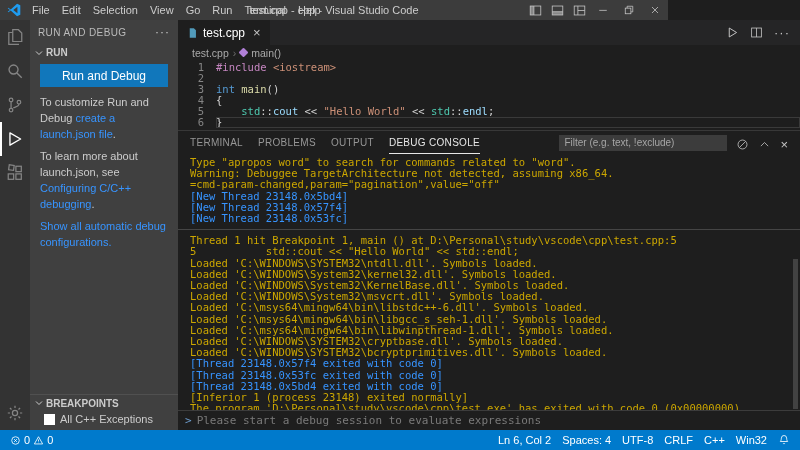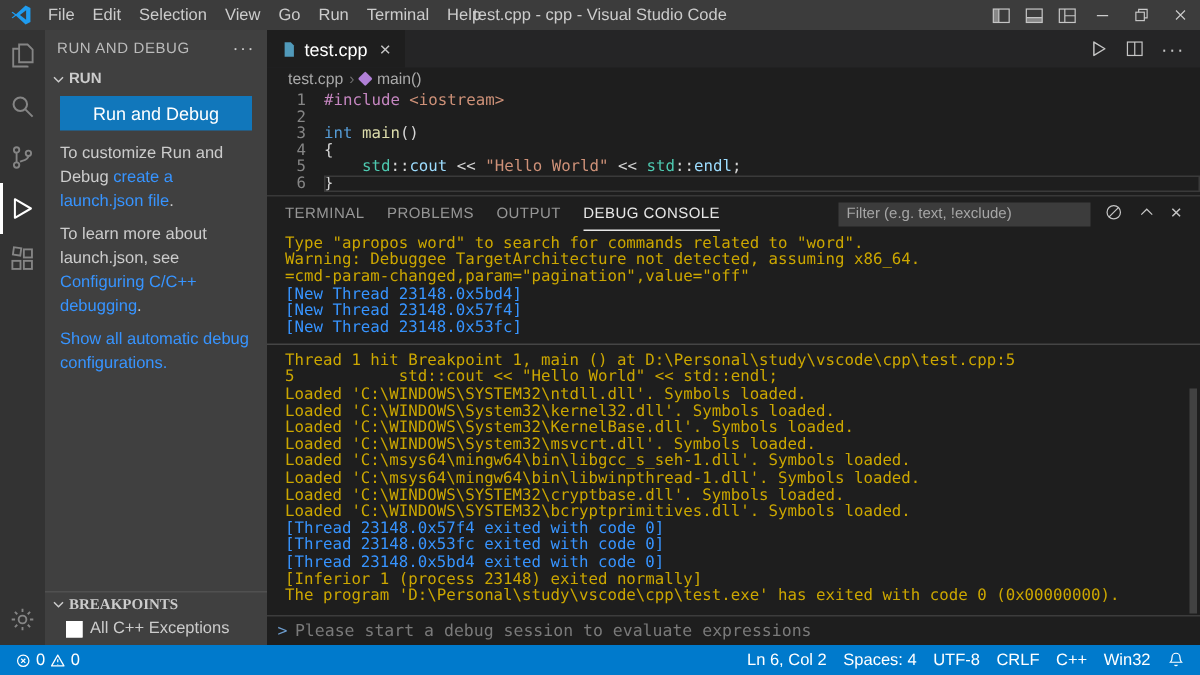--- a/index.html
+++ b/index.html
@@ -5,21 +5,21 @@
   * { margin:0; padding:0; box-sizing:border-box; }
   html,body { width:800px; height:450px; }
   body {
     position:relative; overflow:hidden; background:#1e1e1e;
     font-family:"Liberation Sans", sans-serif; color:#cccccc;
     -webkit-font-smoothing:antialiased;
   }
   svg { display:block; }
 
   
-  .titlebar { position:absolute; top:0; left:0; width:800px; height:20px;
+  .titlebar { position:absolute; top:0; left:0; width:668px; height:20px;
     background:#3c3c3c; display:flex; align-items:center; font-size:11px; z-index:20; }
   .vscode-logo { margin:0 5px 0 7px; }
   .menus { display:flex; align-items:center; height:100%; }
   .menu-item { padding:0 6px; height:100%; display:flex; align-items:center; cursor:default; }
   .window-title { position:absolute; left:50%; transform:translateX(-50%); color:#cccccc; white-space:nowrap; }
   .window-controls { margin-left:auto; display:flex; align-items:center; height:100%; }
   .wc-layout { width:22px; height:100%; display:flex; align-items:center; justify-content:center; color:#c5c5c5; }
   .wc-btn { width:26px; height:100%; display:flex; align-items:center; justify-content:center; color:#cccccc; }
 
   
@@ -35,21 +35,21 @@
   .sidebar { width:148px; background:#404040; flex:none; display:flex; flex-direction:column; font-size:11px; overflow:hidden; }
   .sb-header { height:24px; flex:none; display:flex; align-items:center; padding:0 8px; font-size:10px; color:#bbbbbb; letter-spacing:.4px; }
   .sb-more { margin-left:auto; font-size:12px; letter-spacing:1px; color:#cccccc; cursor:pointer; }
   .sb-section { height:17px; flex:none; display:flex; align-items:center; gap:2px; padding:0 4px;
     font-size:10px; font-weight:bold; color:#cccccc; cursor:pointer; }
   .run-btn { margin:3px 10px 5px; height:23px; flex:none; background:#1177bb; border:none; color:#ffffff;
     font-family:inherit; font-size:12px; cursor:pointer; }
   .sb-text { padding:3px 10px; color:#cccccc; line-height:1.45; }
   .sb-link { color:#3794ff; text-decoration:none; cursor:pointer; }
   .sb-spacer { flex:1; }
-  .bp-header { border-top:1px solid rgba(128,128,128,.25);font-family:Liberation Serif, serif; }
+  .bp-header { border-top:1px solid rgba(128,128,128,.25); }
   .bp-row { display:flex; align-items:center; gap:5px; padding:2px 8px 5px 14px; flex:none; cursor:pointer; }
   .checkbox { width:11px; height:11px; background:#ffffff; border:1px solid #ffffff; flex:none; }
 
   
   .editor-region { flex:1; min-width:0; display:flex; flex-direction:column; background:#1e1e1e; }
 
   .tabbar { height:25px; flex:none; background:#252526; display:flex; align-items:stretch; }
   .tab { display:flex; align-items:center; gap:5px; padding:0 9px; background:#1e1e1e; color:#ffffff; font-size:12px; cursor:pointer; }
   .tab-close { color:#c5c5c5; font-size:13px; line-height:1; margin-left:3px; cursor:pointer; }
   .editor-actions { margin-left:auto; display:flex; align-items:center; gap:11px; padding-right:10px; color:#c5c5c5; }
@@ -69,21 +69,21 @@
   .tok-pink { color:#c586c0; } .tok-string { color:#ce9178; } .tok-blue { color:#569cd6; }
   .tok-func { color:#dcdcaa; } .tok-teal { color:#4ec9b0; } .tok-var { color:#9cdcfe; } .tok-plain { color:#d4d4d4; }
 
   
   .panel { height:300px; flex:none; display:flex; flex-direction:column; border-top:1px solid #383838; background:#1e1e1e; }
   .panel-tabbar { height:23px; flex:none; display:flex; align-items:center; padding:0 12px 0 12px; }
   .panel-tabs { display:flex; align-items:stretch; height:100%; }
   .panel-tab { display:flex; align-items:center; margin-right:15px; font-size:10px; letter-spacing:.3px; color:#969696;
     border-bottom:1px solid transparent; cursor:pointer; }
   .panel-tab.active { color:#e7e7e7; border-bottom-color:#e7e7e7; }
-  .panel-right { margin-left:auto; display:flex; align-items:flex-start; gap:9px; }
+  .panel-right { margin-left:auto; display:flex; align-items:flex-end; gap:9px; }
   .filter { width:168px; height:16px; background:#3c3c3c; border:none; color:#cccccc; font-family:inherit; font-size:10px; padding:0 5px; }
   .filter::placeholder { color:#a6a6a6; }
   .p-icon { color:#c5c5c5; cursor:pointer; }
   .p-close { font-size:13px; line-height:1; }
 
   .console { flex:1; overflow:hidden; position:relative; padding:3px 0 0 12px;
     font-family:"DejaVu Sans Mono", monospace; font-size:10.5px; line-height:11.2px; }
   .console-line { white-space:pre; min-height:11.2px; }
   .console-line.warn { color:#cca700; }
   .console-line.info { color:#3794ff; }
@@ -339,20 +339,21 @@
           <div class="console-line info">[New Thread 23148.0x5bd4]</div>
           <div class="console-line info">[New Thread 23148.0x57f4]</div>
           <div class="console-line info">[New Thread 23148.0x53fc]</div>
           <div class="console-line separator"></div>
           <div class="console-line warn">Thread 1 hit Breakpoint 1, main () at D:\Personal\study\vscode\cpp\test.cpp:5</div>
           <div class="console-line warn">5           std::cout &lt;&lt; "Hello World" &lt;&lt; std::endl;</div>
           <div class="console-line warn">Loaded 'C:\WINDOWS\SYSTEM32\ntdll.dll'. Symbols loaded.</div>
           <div class="console-line warn">Loaded 'C:\WINDOWS\System32\kernel32.dll'. Symbols loaded.</div>
           <div class="console-line warn">Loaded 'C:\WINDOWS\System32\KernelBase.dll'. Symbols loaded.</div>
           <div class="console-line warn">Loaded 'C:\WINDOWS\System32\msvcrt.dll'. Symbols loaded.</div>
+          <div class="console-line warn">Loaded 'C:\msys64\mingw64\bin\libstdc++-6.dll'. Symbols loaded.</div>
           <div class="console-line warn">Loaded 'C:\msys64\mingw64\bin\libgcc_s_seh-1.dll'. Symbols loaded.</div>
           <div class="console-line warn">Loaded 'C:\msys64\mingw64\bin\libwinpthread-1.dll'. Symbols loaded.</div>
           <div class="console-line warn">Loaded 'C:\WINDOWS\SYSTEM32\cryptbase.dll'. Symbols loaded.</div>
           <div class="console-line warn">Loaded 'C:\WINDOWS\SYSTEM32\bcryptprimitives.dll'. Symbols loaded.</div>
           <div class="console-line info">[Thread 23148.0x57f4 exited with code 0]</div>
           <div class="console-line info">[Thread 23148.0x53fc exited with code 0]</div>
           <div class="console-line info">[Thread 23148.0x5bd4 exited with code 0]</div>
           <div class="console-line warn">[Inferior 1 (process 23148) exited normally]</div>
           <div class="console-line warn">The program 'D:\Personal\study\vscode\cpp\test.exe' has exited with code 0 (0x00000000).</div>
           <div class="v-scrollbar"></div>

